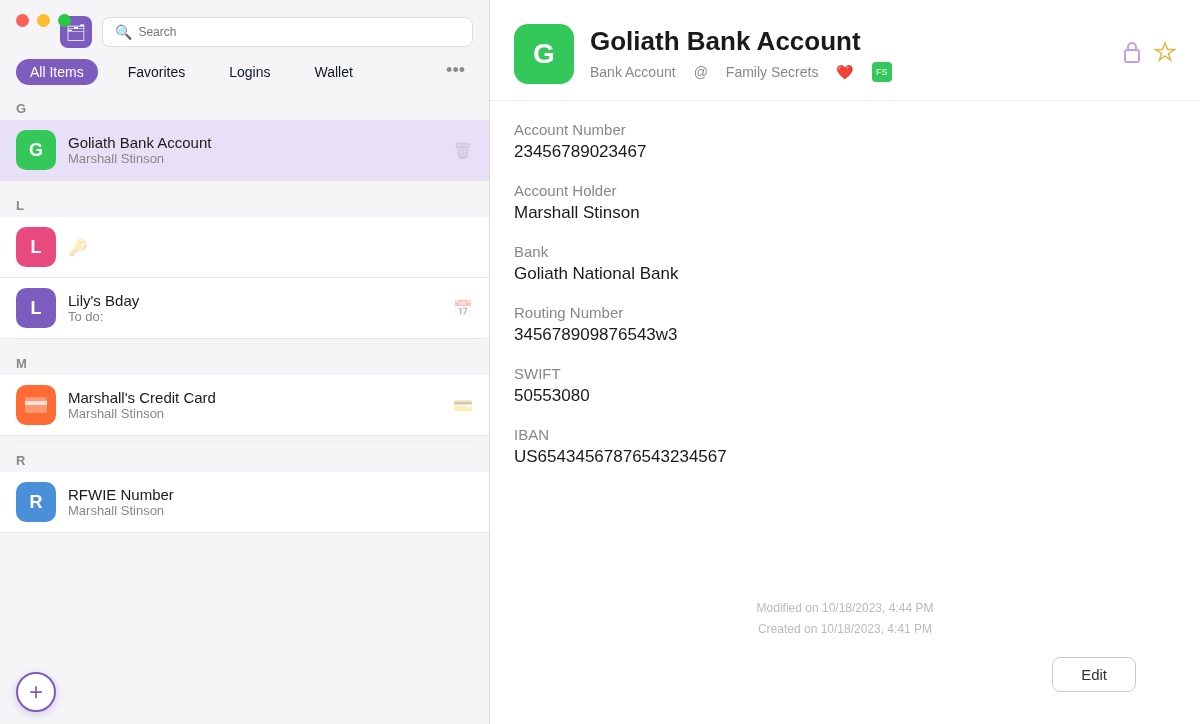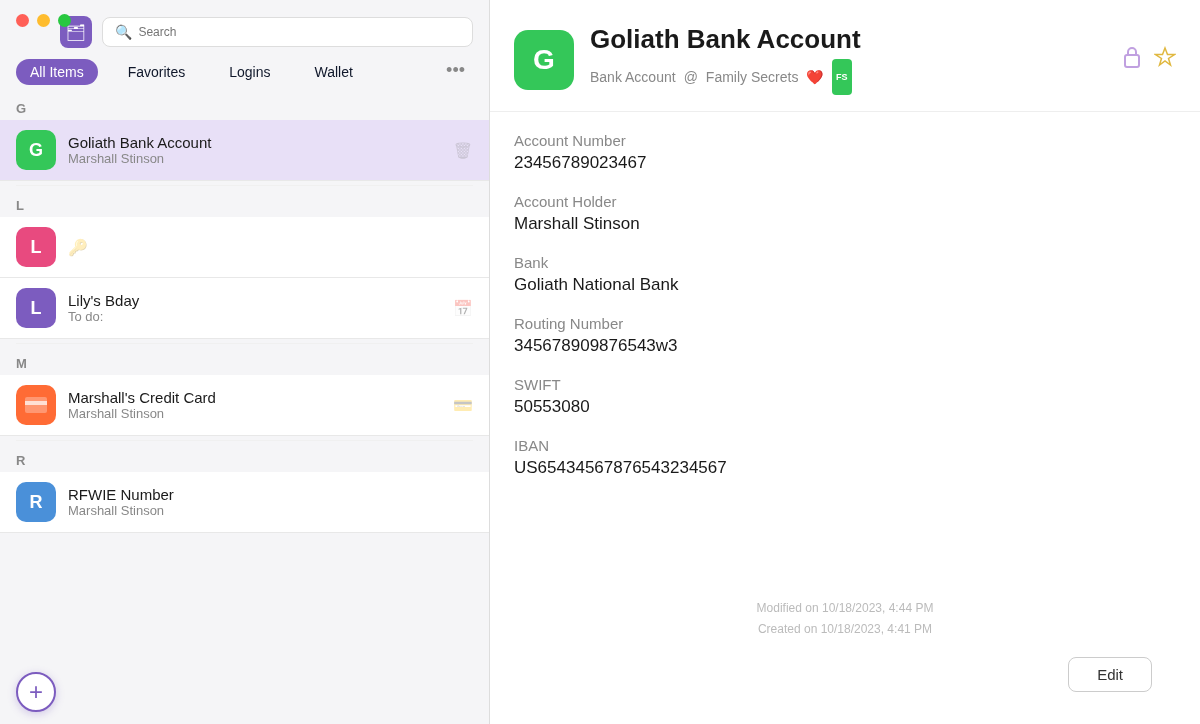--- a/index.html
+++ b/index.html
@@ -277,33 +277,33 @@
       color: #1a1a1a;
       line-height: 1.2;
     }
 
     .detail-subtitle {
       font-size: 14px;
       color: #888;
       margin-top: 4px;
       display: flex;
       align-items: center;
-      gap: 8px;
+      gap: 18px;
     }
 
     .vault-badge {
       width: 20px;
-      height: 36px;
+      height: 20px;
       border-radius: 4px;
       background: #ff6b6b;
       display: inline-flex;
       align-items: center;
       justify-content: center;
       font-size: 10px;
-      font-weight: 700;
+      font-weight: 400;
       color: white;
     }
 
     .vault-badge-fs {
       background: #34c759;
       font-size: 9px;
     }
 
     .detail-actions {
       display: flex;
@@ -361,21 +361,21 @@
 
     .edit-btn {
       border: 1px solid #ccc;
       background: white;
       border-radius: 8px;
       padding: 8px 28px;
       font-size: 15px;
       color: #333;
       cursor: pointer;
       float: right;
-      margin-right: 24px;
+      margin-right: 40px;
       margin-bottom: 16px;
     }
 
     .section-divider {
       height: 1px;
       background: #f0f0f0;
       margin: 4px 16px;
     }
   </style>
 </head>

